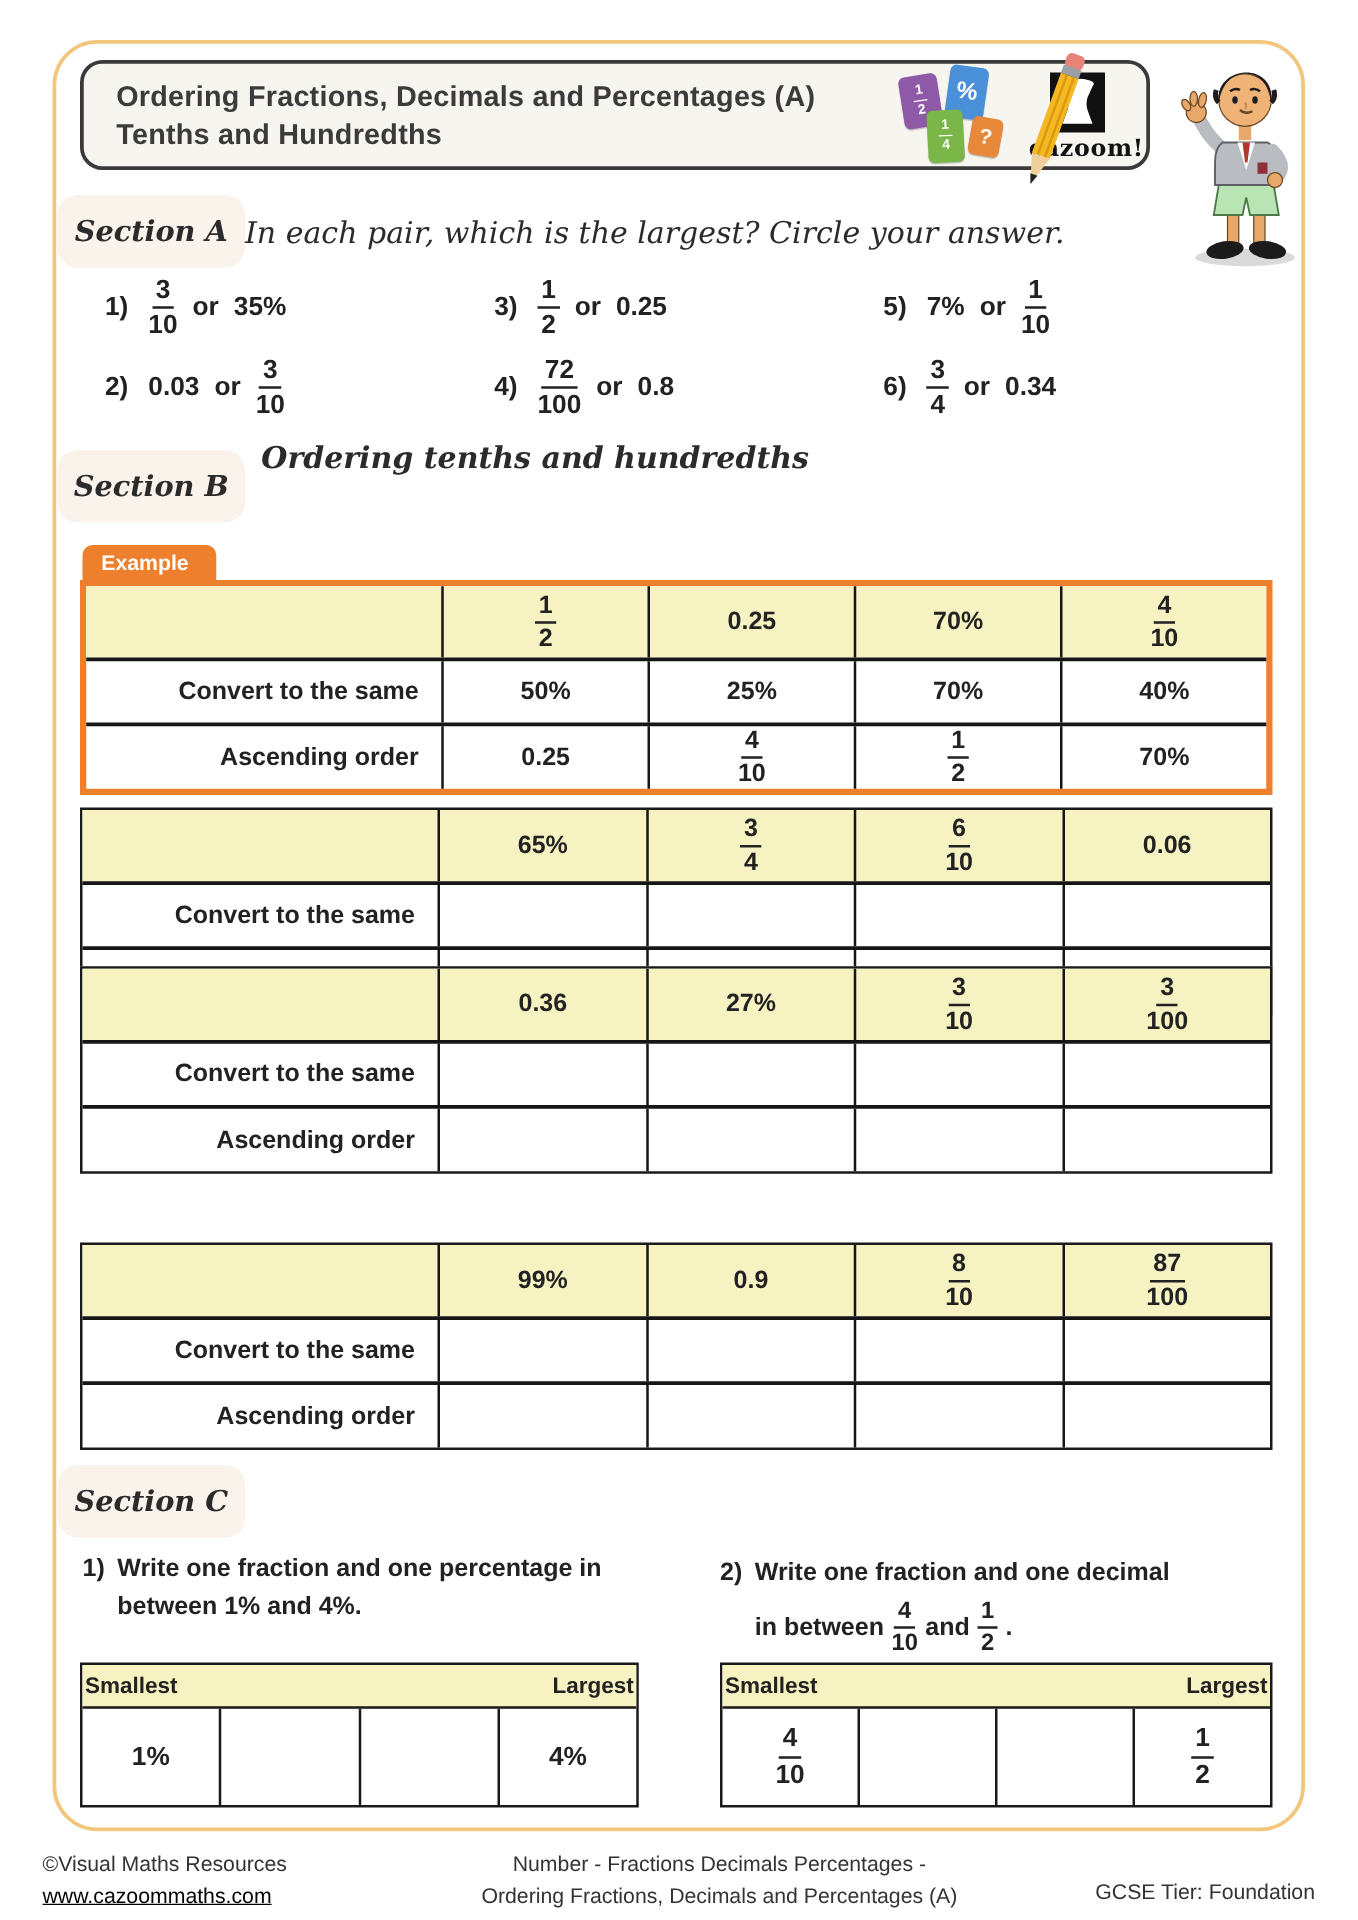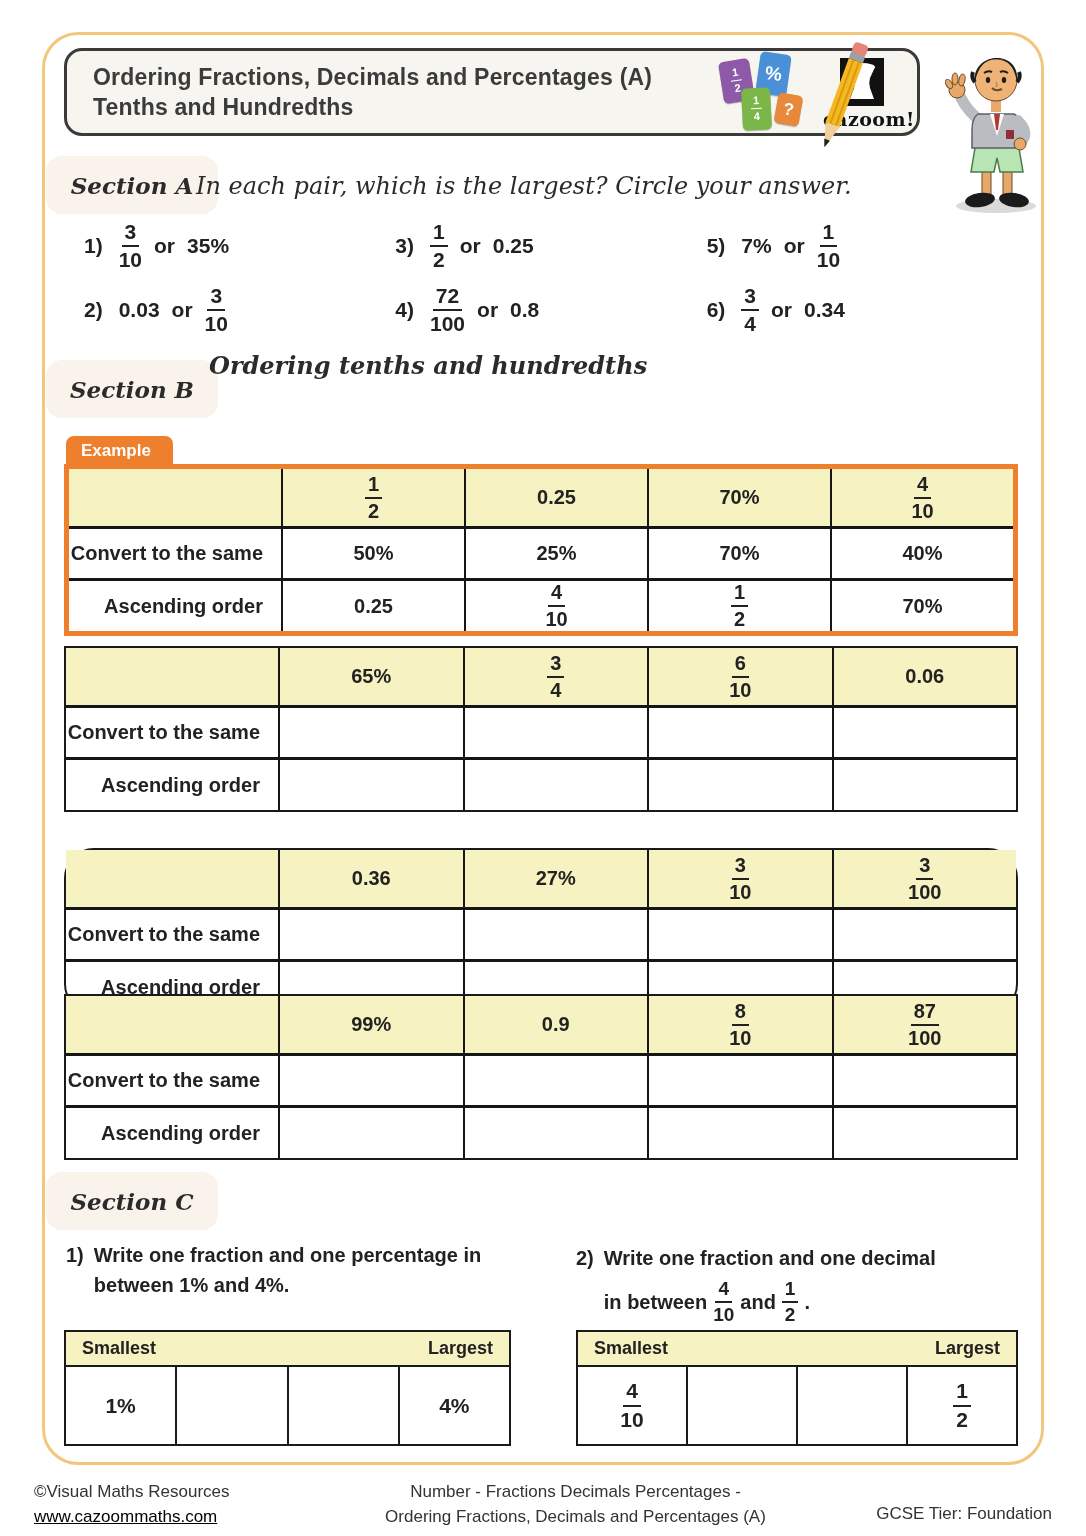--- a/index.html
+++ b/index.html
@@ -23,21 +23,21 @@
   .card-2{left:21px;top:36px;width:29px;height:42px;background:#7ab648;transform:rotate(-3deg);}
   .card-3{left:55px;top:42px;width:25px;height:31px;background:#e8883a;transform:rotate(10deg);font-size:17px;}
   .pencil{position:absolute;left:88px;top:-14px;}
   .cz{width:78px;text-align:center;margin-top:4px;}
   .cz-box{width:44px;height:48px;background:#111;margin:0 auto;display:flex;align-items:center;justify-content:center;}
   .cz-text{font-family:"DejaVu Serif",serif;font-weight:bold;font-size:19px;color:#111;margin-top:2px;letter-spacing:.5px;}
 
   .mascot{position:absolute;left:930px;top:40px;}
 
   
-  .sec-label{position:absolute;width:172px;height:58px;background:#faf3ec;border-radius:16px;
+  .sec-label{position:absolute;width:150px;height:58px;background:#faf3ec;border-radius:16px;
     display:flex;align-items:center;justify-content:center;
     font-family:"DejaVu Serif",serif;font-style:italic;font-weight:bold;font-size:23px;color:#2b2b2b;}
   .serif-it{font-family:"DejaVu Serif",serif;font-style:italic;color:#2b2b2b;}
 
   .sa-instr{position:absolute;left:196px;top:172px;font-size:24px;}
   .sa-items{position:absolute;left:84px;top:214px;width:934px;display:grid;
     grid-template-columns:repeat(3,1fr);grid-auto-flow:column;grid-template-rows:repeat(2,64px);
     align-items:center;}
   .sa-item{display:flex;align-items:center;gap:12px;font-weight:bold;font-size:21px;}
   .sa-num{margin-right:4px;}
@@ -59,32 +59,32 @@
   .btable{position:absolute;left:64px;width:954px;box-sizing:border-box;background:#fff;}
   .btable.normal{border:2px solid #1a1a1a;}
   .btable.example{border:5px solid #ee7f2d;}
   .trow{display:flex;box-sizing:border-box;}
   .trow.r1,.trow.r2{border-top:3px solid #161616;}
   .trow.r0{height:57px;background:#f7f2c2;}
   .trow.r1{height:52px;}
   .trow.r2{height:53px;}
   .cell{box-sizing:border-box;display:flex;align-items:center;justify-content:center;
     font-weight:bold;font-size:20px;}
-  .cell.c0{width:212px;justify-content:flex-end;padding-right:18px;}
+  .cell.c0{width:284px;justify-content:flex-end;padding-right:18px;}
   .cell:not(.c0){flex:1;border-left:2px solid #161616;}
 
   
   .q{position:absolute;font-weight:bold;font-size:20px;line-height:1.5;display:flex;gap:10px;}
   .q .qbody{display:block;}
   .q2line{display:flex;align-items:center;gap:6px;margin-top:6px;}
   .q2line .frac{font-size:19px;}
 
   .ctable{position:absolute;box-sizing:border-box;border:2px solid #1a1a1a;background:#fff;}
   .chead{height:33px;background:#f7f2c2;border-bottom:2px solid #1a1a1a;display:flex;
-    align-items:center;justify-content:space-between;padding:0 16px;font-weight:bold;font-size:18px;}
+    align-items:center;justify-content:space-between;padding:0 2px;font-weight:bold;font-size:18px;}
   .cbody{display:flex;height:77px;}
   .ccell{flex:1;box-sizing:border-box;display:flex;align-items:center;justify-content:center;
     font-weight:bold;font-size:21px;}
   .ccell + .ccell{border-left:2px solid #1a1a1a;}
 
   
   .footer{position:absolute;left:0;top:1480px;width:1086px;box-sizing:border-box;
     padding:0 34px;display:flex;align-items:flex-start;font-size:17px;color:#333;}
   .f-left{width:300px;line-height:1.45;}
   .f-center{flex:1;text-align:center;line-height:1.45;}
@@ -350,21 +350,21 @@
       <div class="trow r2">
         <div class="cell c0">
           <span>Ascending order</span>
         </div>
         <div class="cell"></div>
         <div class="cell"></div>
         <div class="cell"></div>
         <div class="cell"></div>
       </div>
     </div>
-  <div class="btable normal" style="top:848px;border-radius:30px;">
+  <div class="btable normal" style="top:773px;">
       <div class="trow r0">
         <div class="cell c0"></div>
         <div class="cell">
           <span>0.36</span>
         </div>
         <div class="cell">
           <span>27%</span>
         </div>
         <div class="cell">
           <span class="frac">

